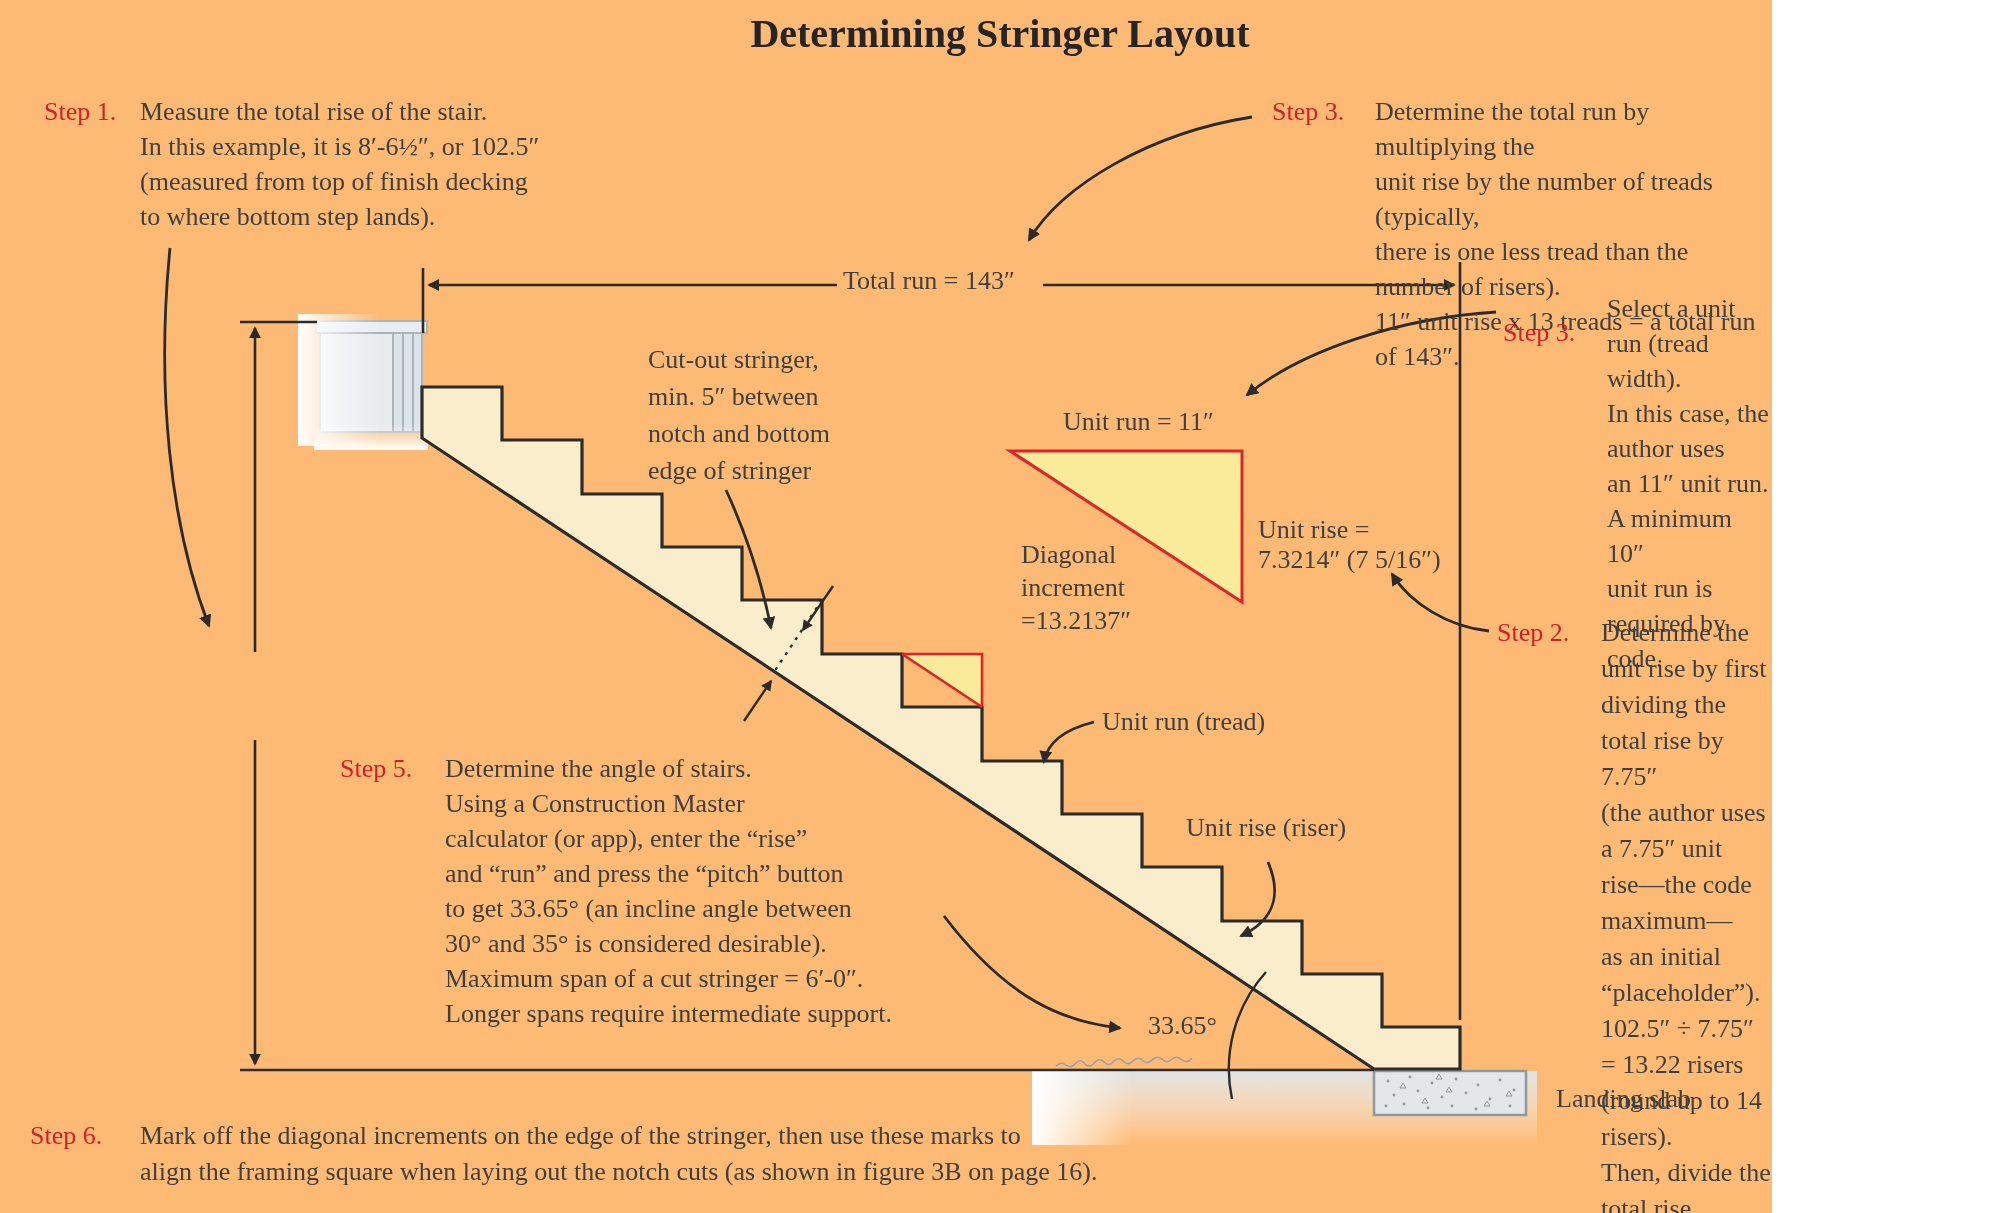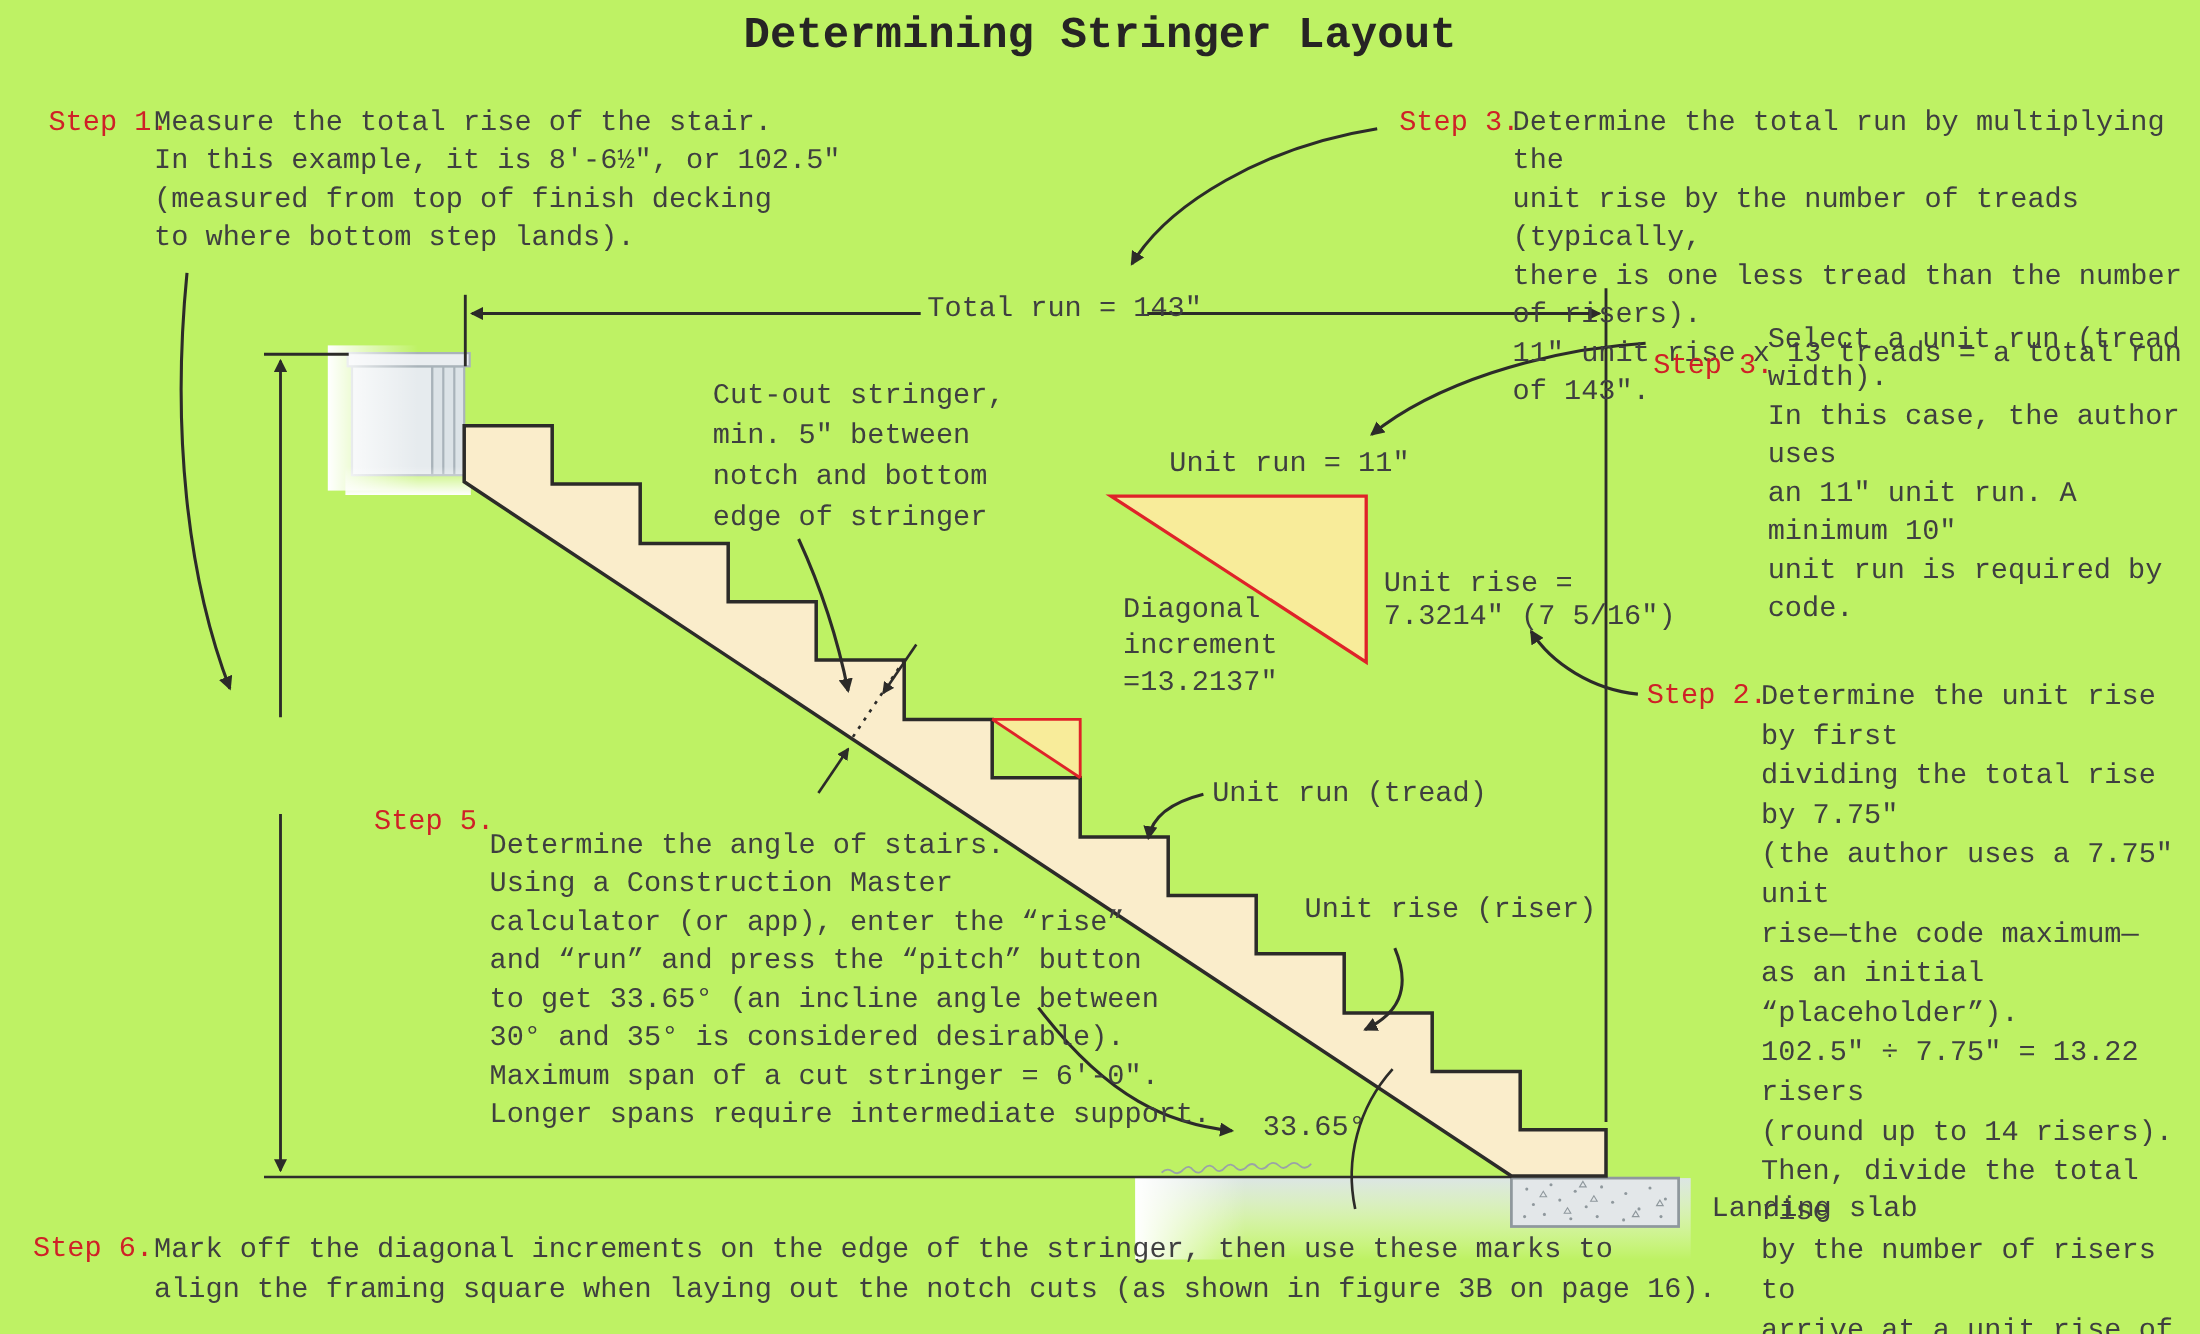--- a/index.html
+++ b/index.html
@@ -1,17 +1,17 @@
 <!DOCTYPE html>
 <html><head>
 <meta charset="utf-8">
 <style>
   html,body{margin:0;padding:0;background:#ffffff;}
-  #page{position:relative;width:2000px;height:1213px;background:#bef264;overflow:hidden;
-        font-family:Liberation Mono, monospace;color:#3f3f40;}
+  #page{position:relative;width:1772px;height:1213px;background:#fdba74;overflow:hidden;
+        font-family:Liberation Serif, serif;color:#3f3f40;}
   #diagram-svg{position:absolute;left:0;top:0;width:2000px;height:1213px;}
   .txt{position:absolute;font-size:26px;line-height:35px;white-space:pre-line;color:#3f3f40;}
   .steplabel{position:absolute;font-size:26px;line-height:35px;color:#cf2127;white-space:nowrap;}
   .title{position:absolute;left:0;top:10px;width:2000px;text-align:center;
          font-size:40px;line-height:48px;font-weight:bold;color:#262424;letter-spacing:0px;}
   .lh36{line-height:36px;}
   .lh37{line-height:37px;}
   .lh33{line-height:33px;}
   .lh30{line-height:30px;margin-top:29px;}
   .ctr{text-align:center;}
@@ -159,21 +159,21 @@
 rise—the code maximum—
 as an initial “placeholder”).
 102.5″ ÷ 7.75″ = 13.22 risers
 (round up to 14 risers).
 Then, divide the total rise
 by the number of risers to
 arrive at a unit rise of 7.3214″
 (102.5″ ÷ 14 = 7.3214″, or just
 over 7 5/16″).</div>
 
-  <div class="steplabel" style="left:340px;top:730px;">Step 5.</div>
+  <div class="steplabel" style="left:340px;top:751px;">Step 5.</div>
   <div class="txt" style="left:445px;top:751px;">Determine the angle of stairs.
 Using a Construction Master
 calculator (or app), enter the “rise”
 and “run” and press the “pitch” button
 to get 33.65° (an incline angle between
 30° and 35° is considered desirable).
 Maximum span of a cut stringer = 6′-0″.
 Longer spans require intermediate support.</div>
 
   <div class="steplabel" style="left:30px;top:1118px;">Step 6.</div>

